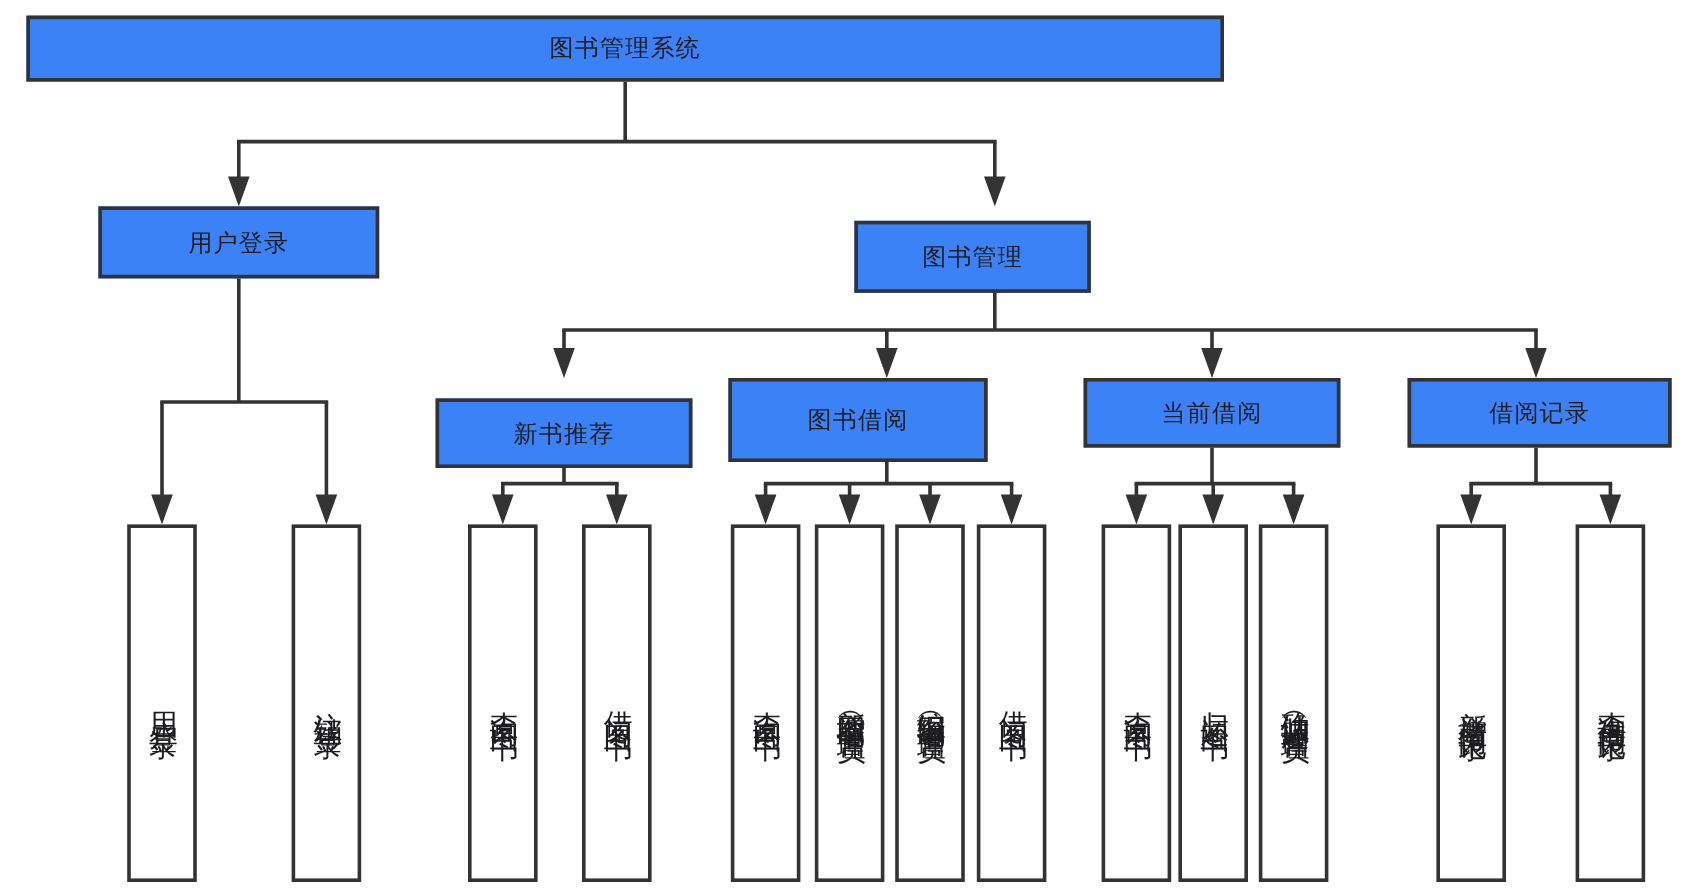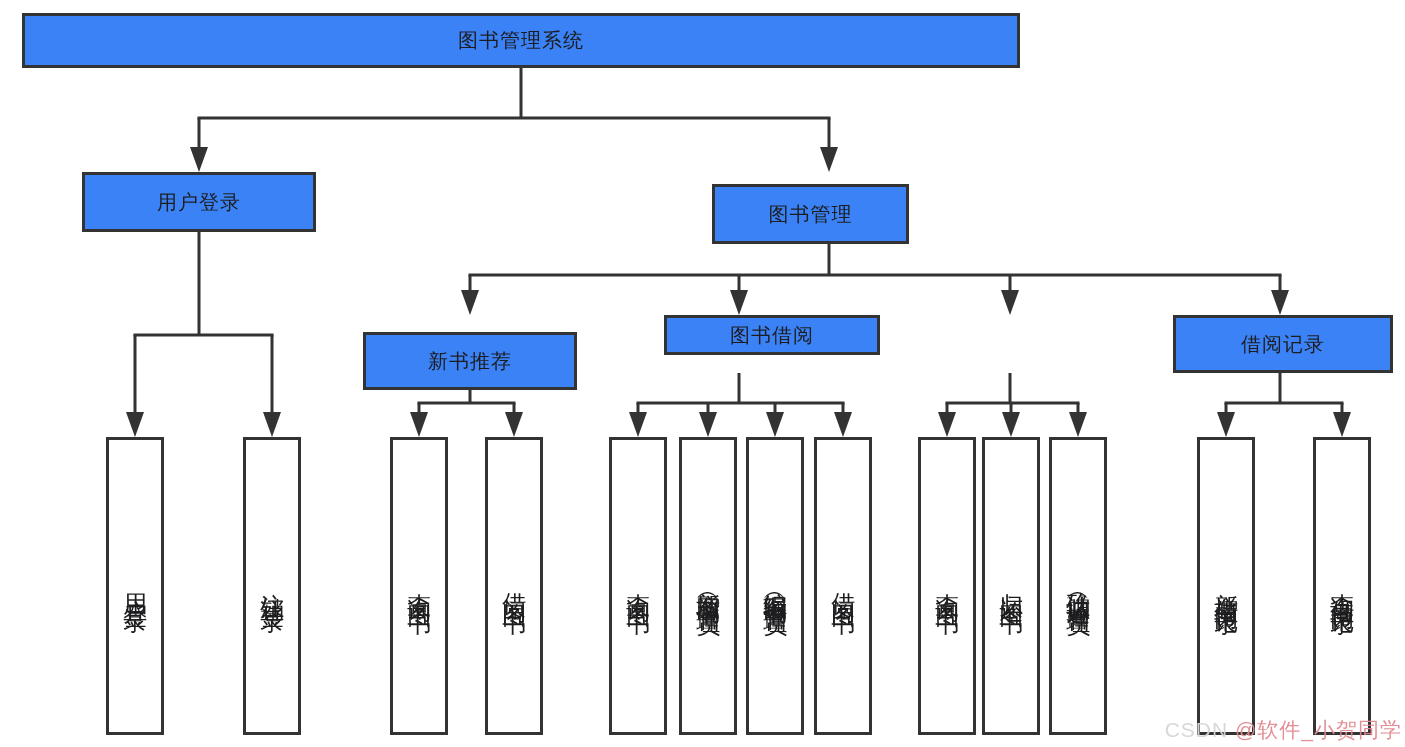--- a/index.html
+++ b/index.html
@@ -101,39 +101,36 @@
       <polygon points="1333,412 1351,412 1342,437"></polygon>
     </g>
   </svg>
 
   <div class="hbox" style="left:22px;top:13px;width:998px;height:55px;">图书管理系统</div>
 
   <div class="hbox" style="left:82px;top:172px;width:234px;height:60px;">用户登录</div>
   <div class="hbox" style="left:712px;top:172px;width:197px;height:60px;margin-top:12px;">图书管理</div>
 
   <div class="hbox" style="left:363px;top:332px;width:214px;height:58px;">新书推荐</div>
-  <div class="hbox" style="left:664px;top:315px;width:216px;height:40px;">图书借阅</div>
+  <div class="hbox" style="left:607px;top:315px;width:216px;height:70px;">图书借阅</div>
+  <div class="hbox" style="left:903px;top:315px;width:214px;height:58px;">当前借阅</div>
   <div class="hbox" style="left:1173px;top:315px;width:220px;height:58px;">借阅记录</div>
 
   <div class="vbox" style="left:106px;">用户登录</div>
   <div class="vbox" style="left:243px;">注销登录</div>
 
   <div class="vbox" style="left:390px;">查询图书</div>
   <div class="vbox" style="left:485px;">借阅图书</div>
 
   <div class="vbox" style="left:609px;">查询图书</div>
   <div class="vbox" style="left:679px;letter-spacing:3px;">新增图书（管理员）</div>
   <div class="vbox" style="left:746px;letter-spacing:3px;">编辑图书（管理员）</div>
   <div class="vbox" style="left:814px;">借阅图书</div>
 
   <div class="vbox" style="left:918px;">查询图书</div>
   <div class="vbox" style="left:982px;">归还图书</div>
   <div class="vbox" style="left:1049px;letter-spacing:3px;">确认归还（管理员）</div>
 
   <div class="vbox" style="left:1197px;letter-spacing:4px;">新增借阅记录</div>
   <div class="vbox" style="left:1313px;letter-spacing:4px;">查询借阅记录</div>
 
-  <div class="watermark">
-    <span class="wm-brand">CSDN</span>
-    <span class="wm-handle">@软件_小贺同学</span>
-  </div>
 
 </div>
 
 </body></html>

